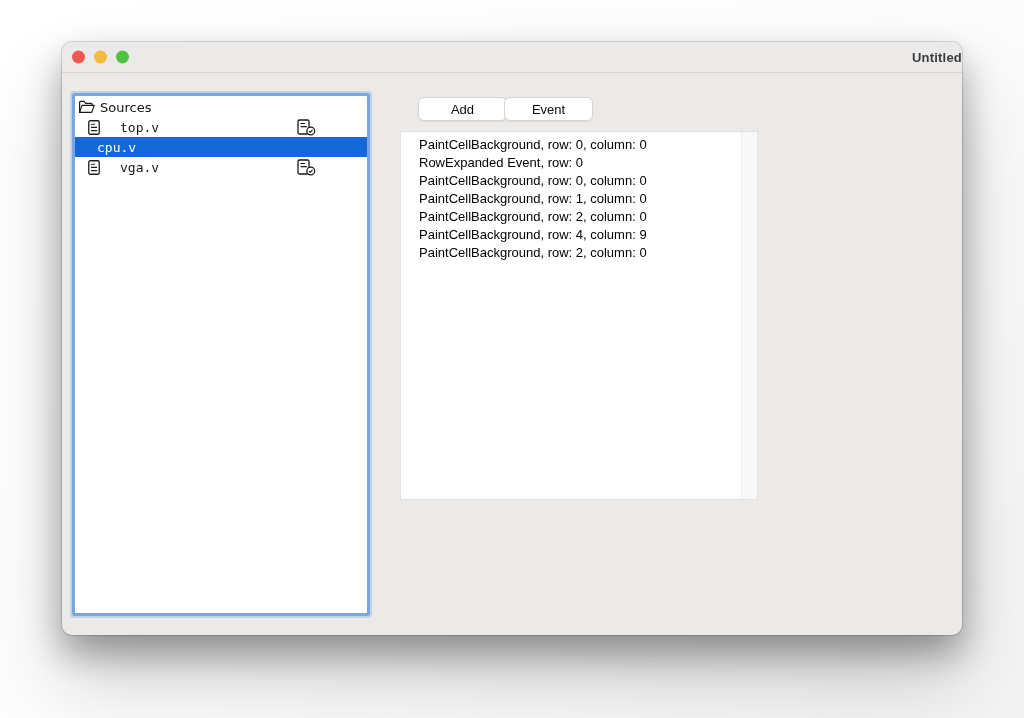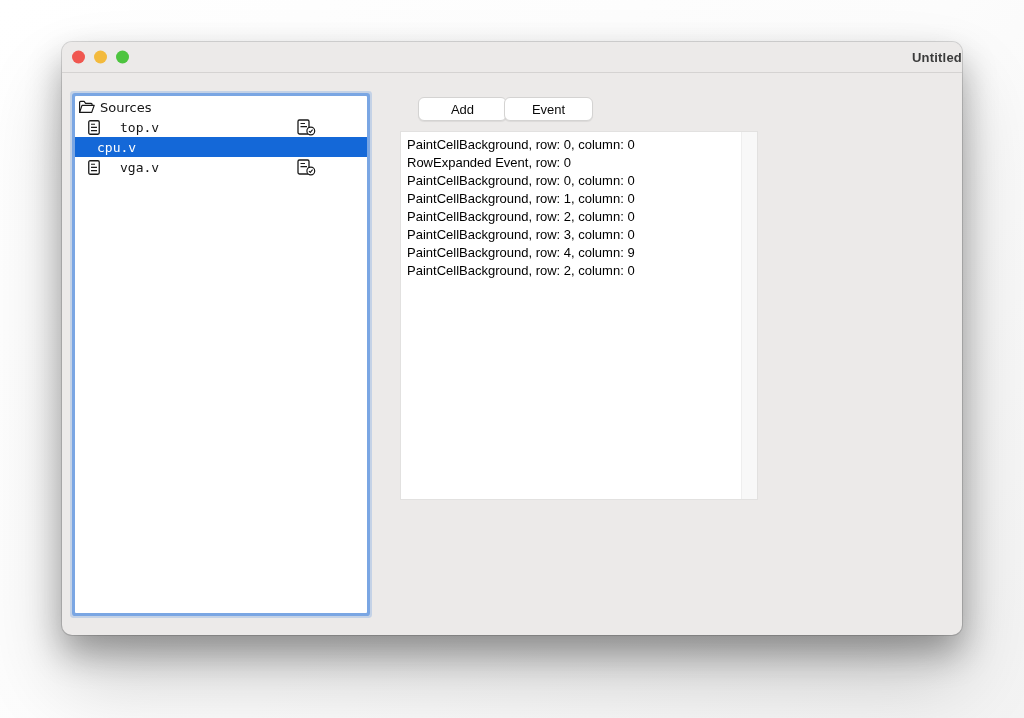--- a/index.html
+++ b/index.html
@@ -59,21 +59,21 @@
   .log-box {
     position:absolute; left:338px; top:89px; width:358px; height:369px;
     background:#ffffff; border:1px solid #e2e1e0;
     font-size:13px; line-height:18px; color:#000;
     padding:4px 20px 0 6px; overflow:hidden;
   }
   .scroll-track {
     position:absolute; top:0; right:0; width:16px; height:100%;
     background:#f8f8f8; border-left:1px solid #eeeeee;
   }
-  .log-line { white-space:nowrap; }
+  .log-line { white-space:nowrap;margin-left:12px; }
 
   svg { display:block; }
 </style>
 </head>
 <body>
 
 <div class="window">
 
   <div class="titlebar">
     <div class="traffic">
@@ -147,19 +147,18 @@
 
   <div class="btn btn-add">Add</div>
   <div class="btn btn-remove">Event</div>
 
   <div class="log-box">
     <div class="log-line">PaintCellBackground, row: 0, column: 0</div>
     <div class="log-line">RowExpanded Event, row: 0</div>
     <div class="log-line">PaintCellBackground, row: 0, column: 0</div>
     <div class="log-line">PaintCellBackground, row: 1, column: 0</div>
     <div class="log-line">PaintCellBackground, row: 2, column: 0</div>
-    <div class="log-line">PaintCellBackground, row: 3, column: 0</div>
     <div class="log-line">PaintCellBackground, row: 4, column: 9</div>
     <div class="log-line">PaintCellBackground, row: 2, column: 0</div>
     <div class="scroll-track"></div>
   </div>
 
 </div>
 
 </body></html>

